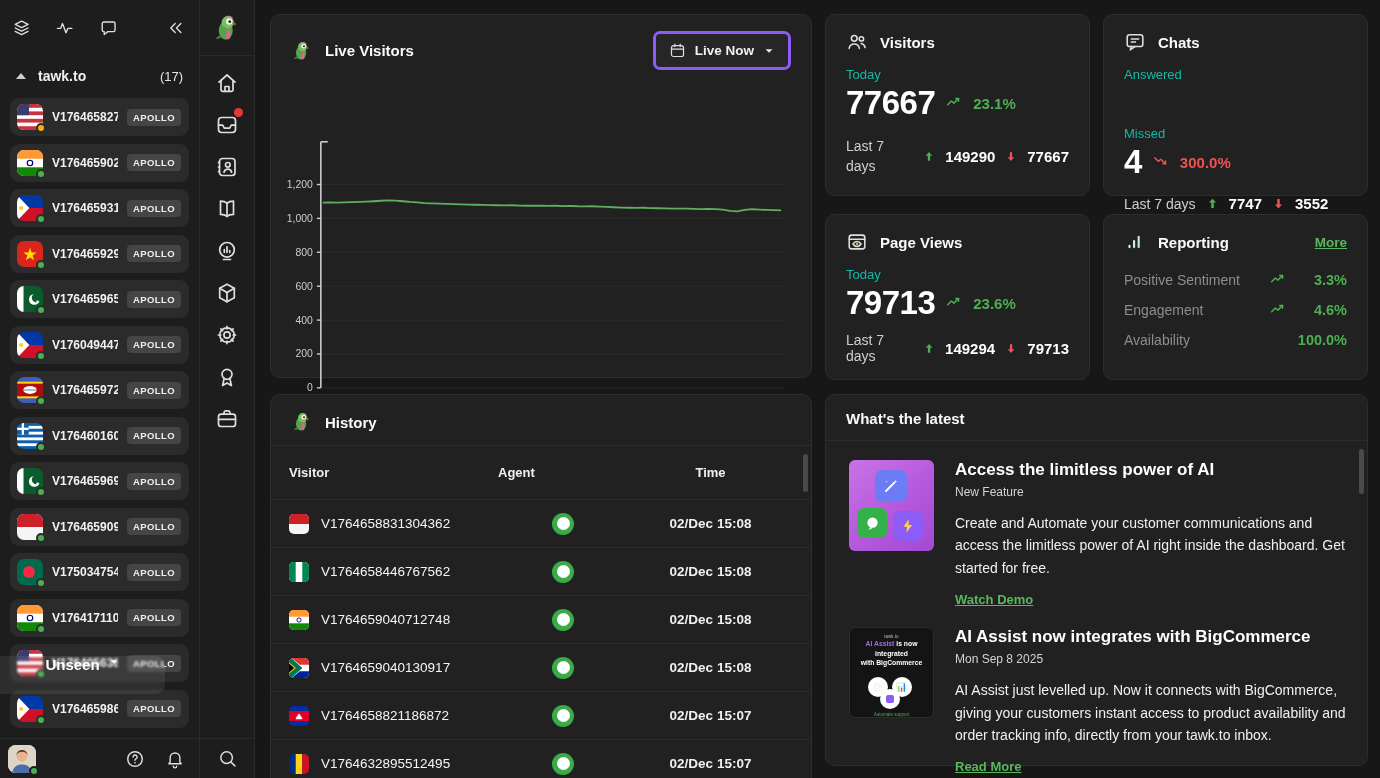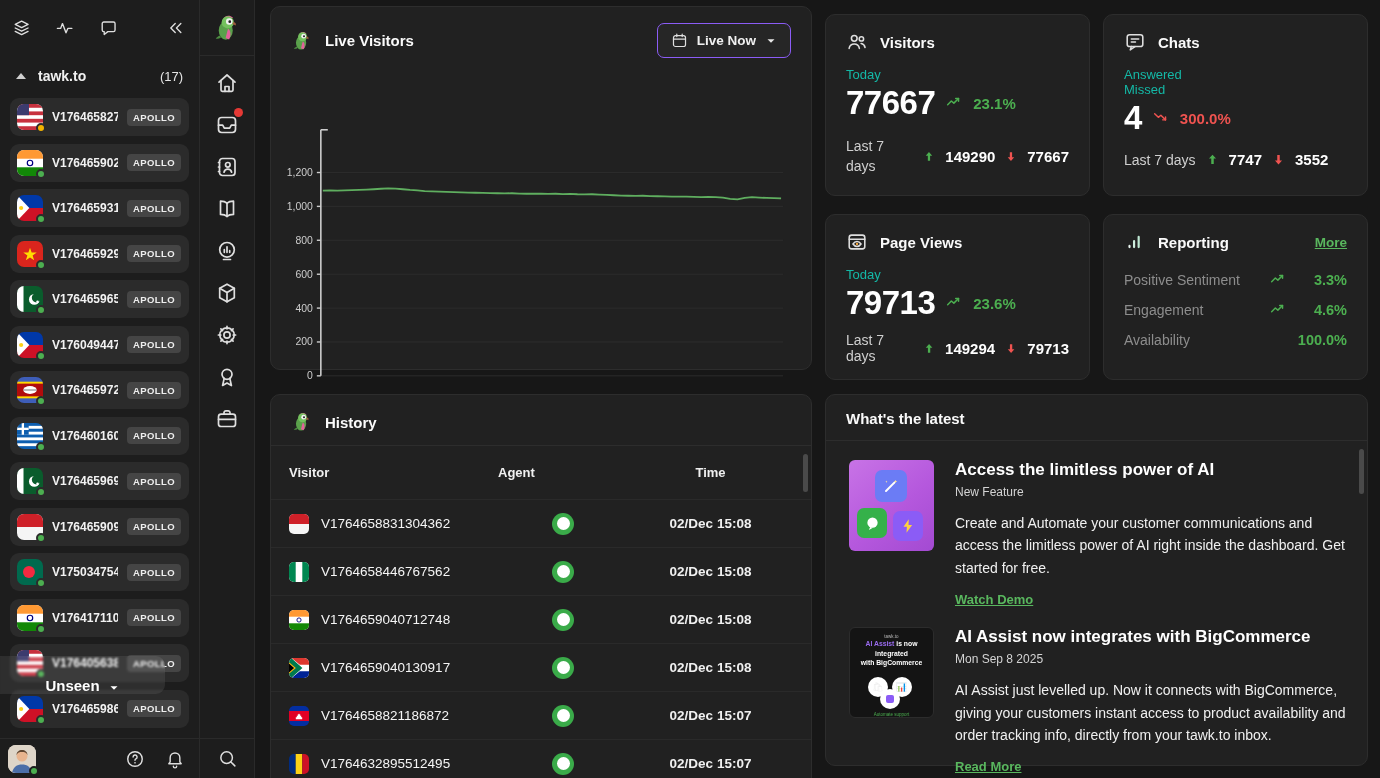--- a/index.html
+++ b/index.html
@@ -25,21 +25,21 @@
   .flag svg { width:26px; height:26px; border-radius:7px; display:block; }
   .flag-sm { width:20px; height:20px; border-radius:5px; }
   .flag-sm svg { width:20px; height:20px; border-radius:5px; display:block; }
   .status-dot { position:absolute; right:-3px; bottom:-3px; width:10px; height:10px; border-radius:50%;
     border:2px solid #2b2b2b; }
   .st-online { background:#4caf50; } .st-idle { background:#f4b400; }
   .v-id { font-size:12px; font-weight:bold; color:#f2f2f2; white-space:nowrap; overflow:hidden; flex:1; }
   .v-tag { font-size:9.5px; font-weight:bold; letter-spacing:.4px; color:#eee; background:#454545;
     padding:3px 6px; border-radius:4px; flex:none; }
   #unseen-overlay { position:absolute; left:0; bottom:44px; width:165px; height:38px;
-    background:rgba(255,255,255,.08); border-radius:0 9px 9px 0; display:flex; align-items:flex-end;
+    background:rgba(255,255,255,.08); border-radius:0 9px 9px 0; display:flex; align-items:flex-start;
     justify-content:center; gap:8px; cursor:pointer; backdrop-filter:blur(1px); }
   #unseen-overlay span { font-size:15px; font-weight:bold; color:#fff; }
   #left-bottom { height:40px; border-top:1px solid #2a2a2a; display:flex; align-items:center;
     padding:0 14px 0 8px; gap:20px; }
   #me-avatar { position:relative; width:28px; height:28px; border-radius:8px; background:#e8e2da; cursor:pointer; }
   #me-avatar svg { width:28px; height:28px; border-radius:8px; display:block; }
   #me-avatar .status-dot { border-color:#1d1d1d; }
   #left-bottom .spacer { flex:1; }
   .bb-ic { width:20px; height:20px; cursor:pointer; }
 
@@ -55,44 +55,44 @@
   #rail-search { margin-top:auto; height:40px; width:100%; border-top:1px solid #2a2a2a;
     display:flex; align-items:center; justify-content:center; cursor:pointer; }
 
   
   #main { position:relative; flex:1; height:778px; background:#171717; }
   .card { position:absolute; background:#212121; border:1px solid #2d2d2d; border-radius:10px; }
   .card-head { display:flex; align-items:center; gap:12px; padding:16px 20px 12px 20px; }
   .card-title { font-size:15px; font-weight:bold; color:#fafafa; }
   .hd-ic { width:22px; height:22px; flex:none; }
 
-  #card-live { left:15px; top:6px; width:542px; height:364px; }
+  #card-live { left:15px; top:14px; width:542px; height:364px; }
   #live-btn { margin-left:auto; display:flex; align-items:center; gap:9px; padding:8px 13px;
-    background:#262626; border:1px solid #8b5cf6; border-radius:7px; cursor:pointer; }
+    background:#262626; border:3px solid #8b5cf6; border-radius:7px; cursor:pointer; }
   #live-btn span { font-size:13.5px; font-weight:bold; color:#f0f0f0; }
   .cal-ic { width:17px; height:17px; } .chev-ic { width:12px; height:12px; }
   #chart-wrap { padding:4px 12px 0 6px; }
 
   #card-visitors { left:570px; top:14px; width:265px; height:182px; }
   #card-chats { left:848px; top:14px; width:265px; height:182px; }
   #card-pv { left:570px; top:214px; width:265px; height:166px; }
   #card-rep { left:848px; top:214px; width:265px; height:166px; }
   .stat-body { padding:2px 20px 0 20px; }
   .lbl { font-size:13px; color:#14b8a6; }
   .big-row { display:flex; align-items:center; gap:8px; margin-top:2px; }
   .big-num { font-size:33px; font-weight:bold; color:#fff; letter-spacing:-.5px; }
   .pct { font-size:15px; font-weight:bold; }
   .pct.up { color:#4caf50; } .pct.down { color:#ef5350; }
   .trend-ic { width:22px; height:16px; }
   .last7 { display:flex; align-items:center; margin-top:14px; gap:10px; }
   .last7 .lbl7 { font-size:14px; color:#cfcfcf; }
   .mini-arrow { width:13px; height:15px; }
   .l7num { font-size:15px; font-weight:bold; color:#fff; }
   .two-col { display:flex;flex-direction:column; }
-  .two-col .col1 { width:138px; } .two-col .col2 { flex:1; }
+  .two-col .col1 { width:138px; } .two-col .col2 { flex:1;margin-top:44px; }
   #card-visitors .lbl7 { width:56px; line-height:1.45; }
   .more-link { margin-left:auto; font-size:13.5px; font-weight:bold; color:#59b75e;
     text-decoration:underline; cursor:pointer; }
   .rep-row { display:flex; align-items:center; padding:7px 20px; }
   .rep-lbl { font-size:14px; color:#8d8d8d; }
   .rep-val { margin-left:auto; display:flex; align-items:center; gap:25px; font-size:14.5px;
     font-weight:bold; color:#4caf50; }
 
   #card-history { left:15px; top:394px; width:542px; height:400px; }
   .sect-divider { border-top:1px solid #2d2d2d; }

